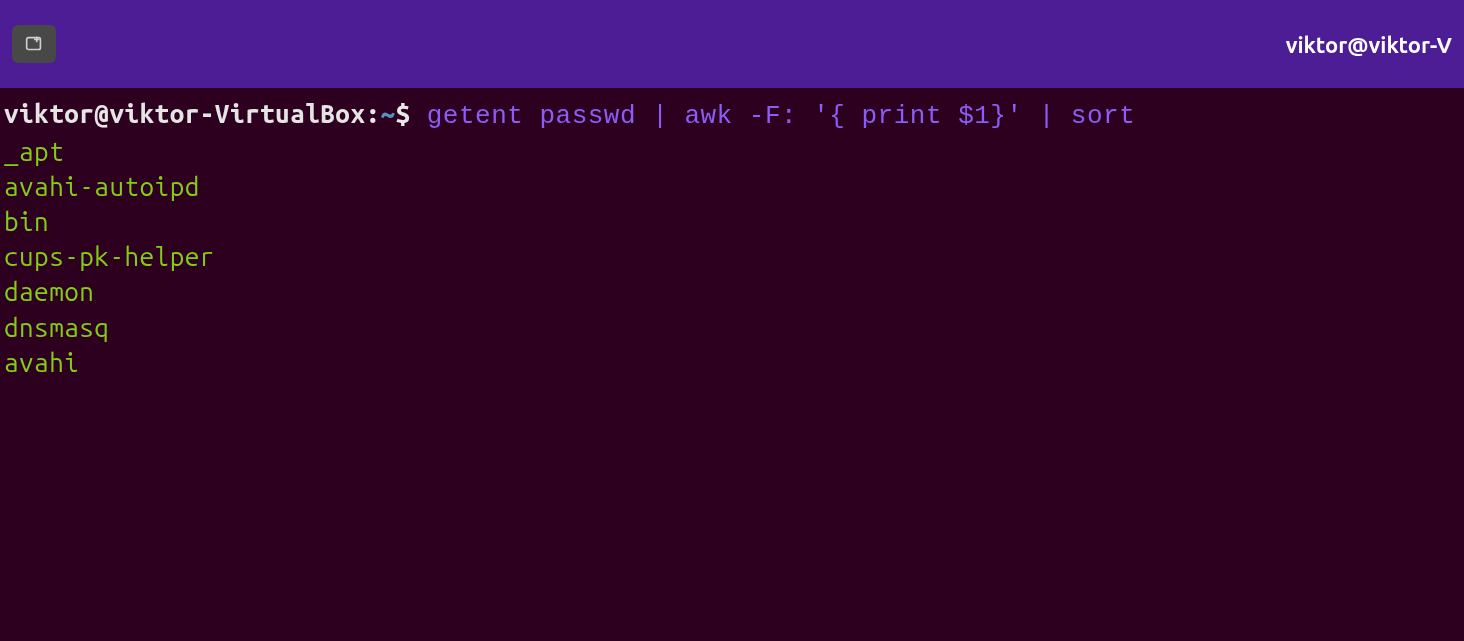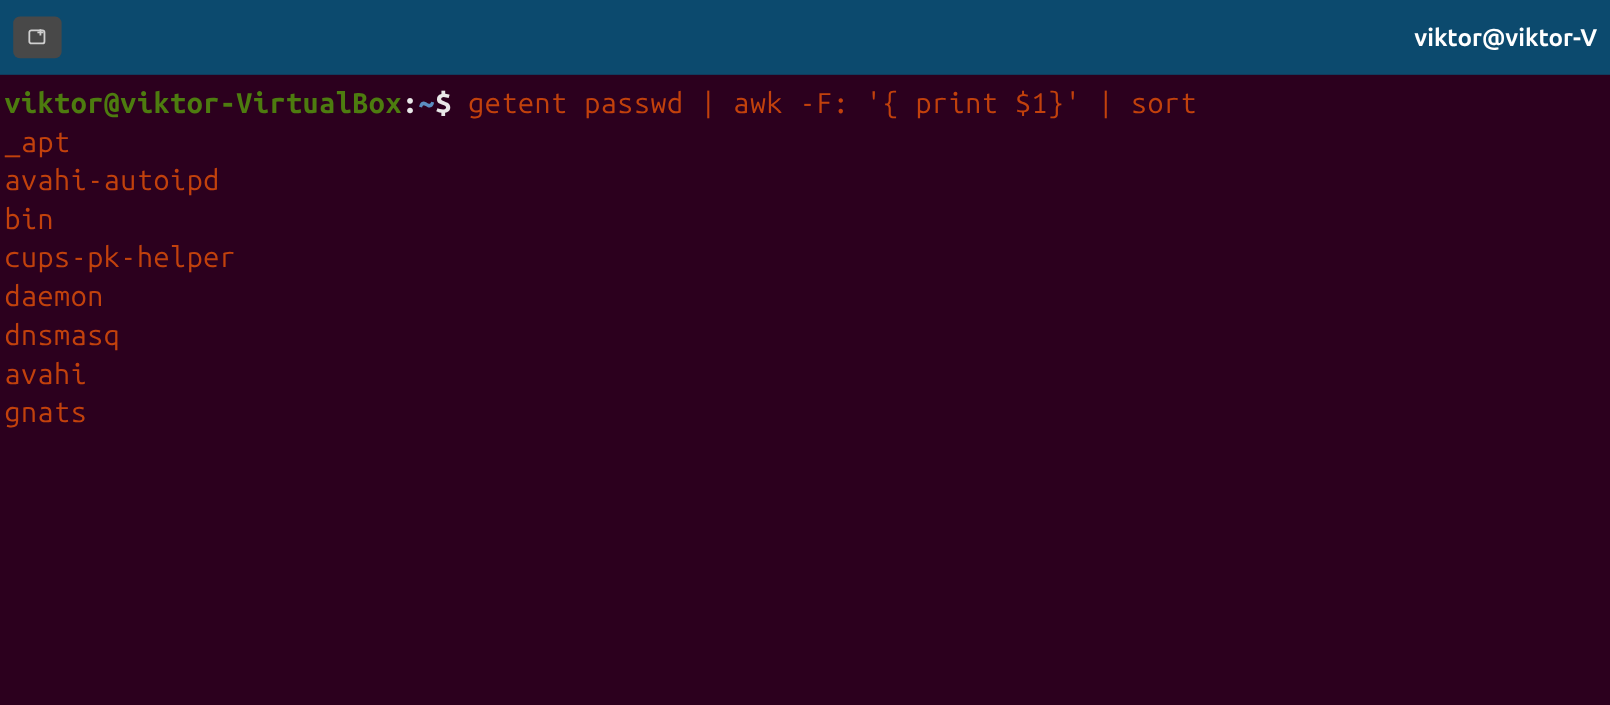--- a/index.html
+++ b/index.html
@@ -11,22 +11,22 @@
     body {
       width: 1464px;
       height: 641px;
       background: #2c001e;
       font-family: 'Ubuntu Mono', 'DejaVu Sans Mono', 'Courier New', monospace;
       font-size: 26px;
       overflow: hidden;
     }
     
     .titlebar {
-      height: 68px;
-      background: #0c4a6e;
+      height: 88px;
+      background: #4c1d95;
       display: flex;
       align-items: center;
       justify-content: space-between;
       padding: 0 12px;
     }
     
     .new-tab-btn {
       width: 44px;
       height: 38px;
       background: #484848;
@@ -56,45 +56,46 @@
       color: #e8e8e8;
       line-height: 1.35;
       letter-spacing: 0.5px;
     }
     
     .prompt-line {
       white-space: pre;
     }
     
     .prompt-user {
-      color: #4d7c0f;
+      color: #e5e5e5;
       font-weight: bold;
     }
     
     .prompt-colon {
       color: #e8e8e8;
       font-weight: bold;
     }
     
     .prompt-path {
       color: #5b8ec1;
       font-weight: bold;
     }
     
     .prompt-dollar {
       color: #e8e8e8;
       font-weight: bold;
     }
     
     .command-text {
-      color: #c2410c;
+      color: #8b5cf6;
+      font-family: Liberation Mono, monospace;
     }
     
     .output-line {
-      color: #c2410c;
+      color: #84cc16;
       white-space: pre;
     }
   </style>
 </head>
 <body>
 
 <div class="titlebar">
   <div class="new-tab-btn">
     <svg viewBox="0 0 24 24" fill="none" stroke="#d0d0d0" stroke-width="1.8">
       <rect x="4" y="5" width="15" height="13" rx="2" ry="2"></rect>
@@ -108,15 +109,14 @@
 <div class="terminal-body">
   <div class="prompt-line"><span class="prompt-user">viktor@viktor-VirtualBox</span><span class="prompt-colon">:</span><span class="prompt-path">~</span><span class="prompt-dollar">$</span><span class="command-text"> getent passwd | awk -F: '{ print $1}' | sort</span></div>
   <div id="output-container">
       <div class="output-line">_apt</div>
       <div class="output-line">avahi-autoipd</div>
       <div class="output-line">bin</div>
       <div class="output-line">cups-pk-helper</div>
       <div class="output-line">daemon</div>
       <div class="output-line">dnsmasq</div>
       <div class="output-line">avahi</div>
-      <div class="output-line">gnats</div>
     </div>
 </div>
 
 </body></html>

